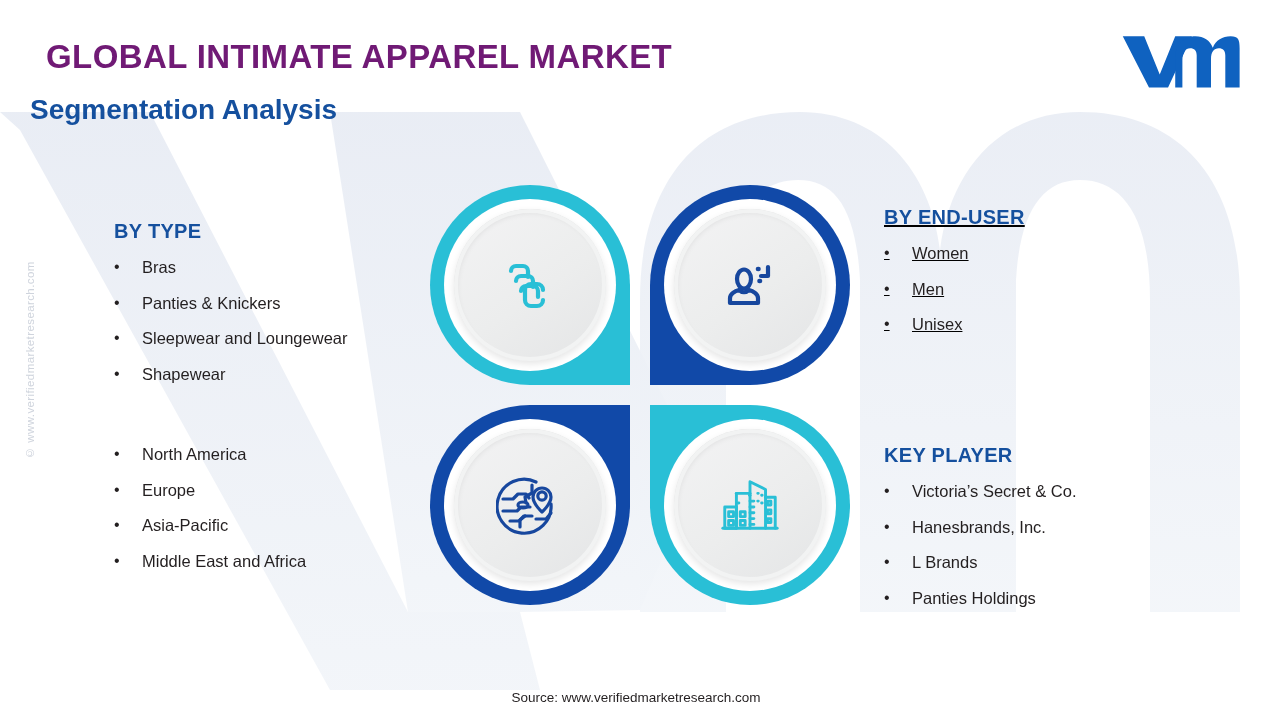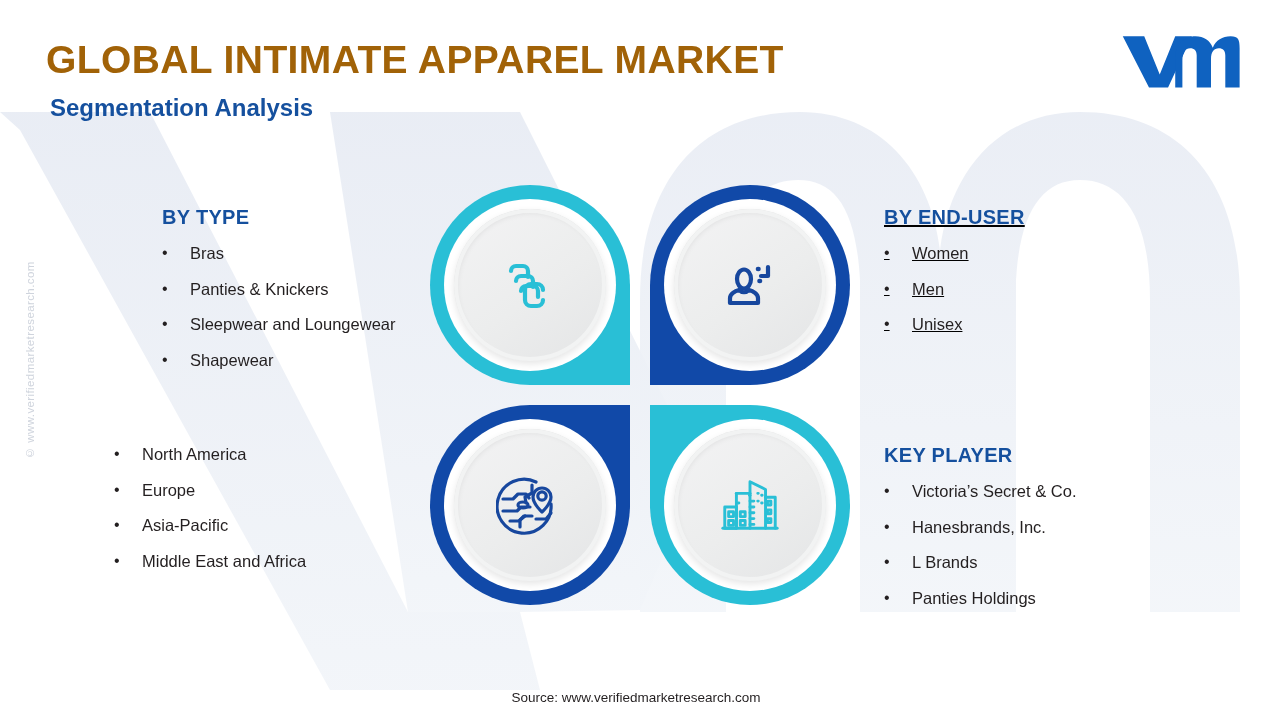--- a/index.html
+++ b/index.html
@@ -13,26 +13,26 @@
 
   
   #bg-watermark {
     position:absolute; inset:0; z-index:0; pointer-events:none;
   }
 
   
   #header { position:absolute; left:0; top:0; width:1280px; height:125px; z-index:3; }
   #title {
     position:absolute; left:46px; top:38px;
-    font-size:39px; font-weight:bold; letter-spacing:0.4px;
-    color:#a16207; text-transform:uppercase; white-space:nowrap;
+    font-size:33px; font-weight:bold; letter-spacing:0.4px;
+    color:#701a75; text-transform:uppercase; white-space:nowrap;
   }
   #subtitle {
-    position:absolute; left:50px; top:94px;
-    font-size:24px; font-weight:bold; color:#15509E; white-space:nowrap;
+    position:absolute; left:30px; top:94px;
+    font-size:28px; font-weight:bold; color:#15509E; white-space:nowrap;
   }
 
   
   #logo { position:absolute; right:40px; top:28px; display:flex; align-items:center; gap:12px; z-index:4; }
   #logo-mark { width:120px; height:62px; display:block; }
   #logo-words { position:relative; line-height:1.02; padding-top:2px; }
   #logo-words div {
     font-size:22px; font-weight:bold; color:#2BB6C9;
     letter-spacing:3.0px; white-space:nowrap;
   }
@@ -61,21 +61,21 @@
     display:flex; align-items:flex-start;
     font-size:16.5px; color:#231f20;
     margin-bottom:15px; white-space:nowrap;
   }
   .seg-list li .bul {
     display:inline-block; width:28px; flex:0 0 28px;
     color:#231f20; font-size:16px; line-height:1.25;
   }
   .seg-list li .txt { line-height:1.25; }
 
-  #col-type      { left:114px; top:206px;margin-left:48px; }
+  #col-type      { left:114px; top:220px; }
   #col-geography { left:114px; top:444px; }
   #col-enduser   { left:884px; top:206px;text-decoration:underline; }
   #col-keyplayer { left:884px; top:444px; }
 
   
   #pinwheel { position:absolute; left:430px; top:185px; width:420px; height:420px; z-index:2; }
   .quad { position:absolute; width:200px; height:200px; }
   .ring {
     position:absolute; inset:0;
     border-radius:50%;

